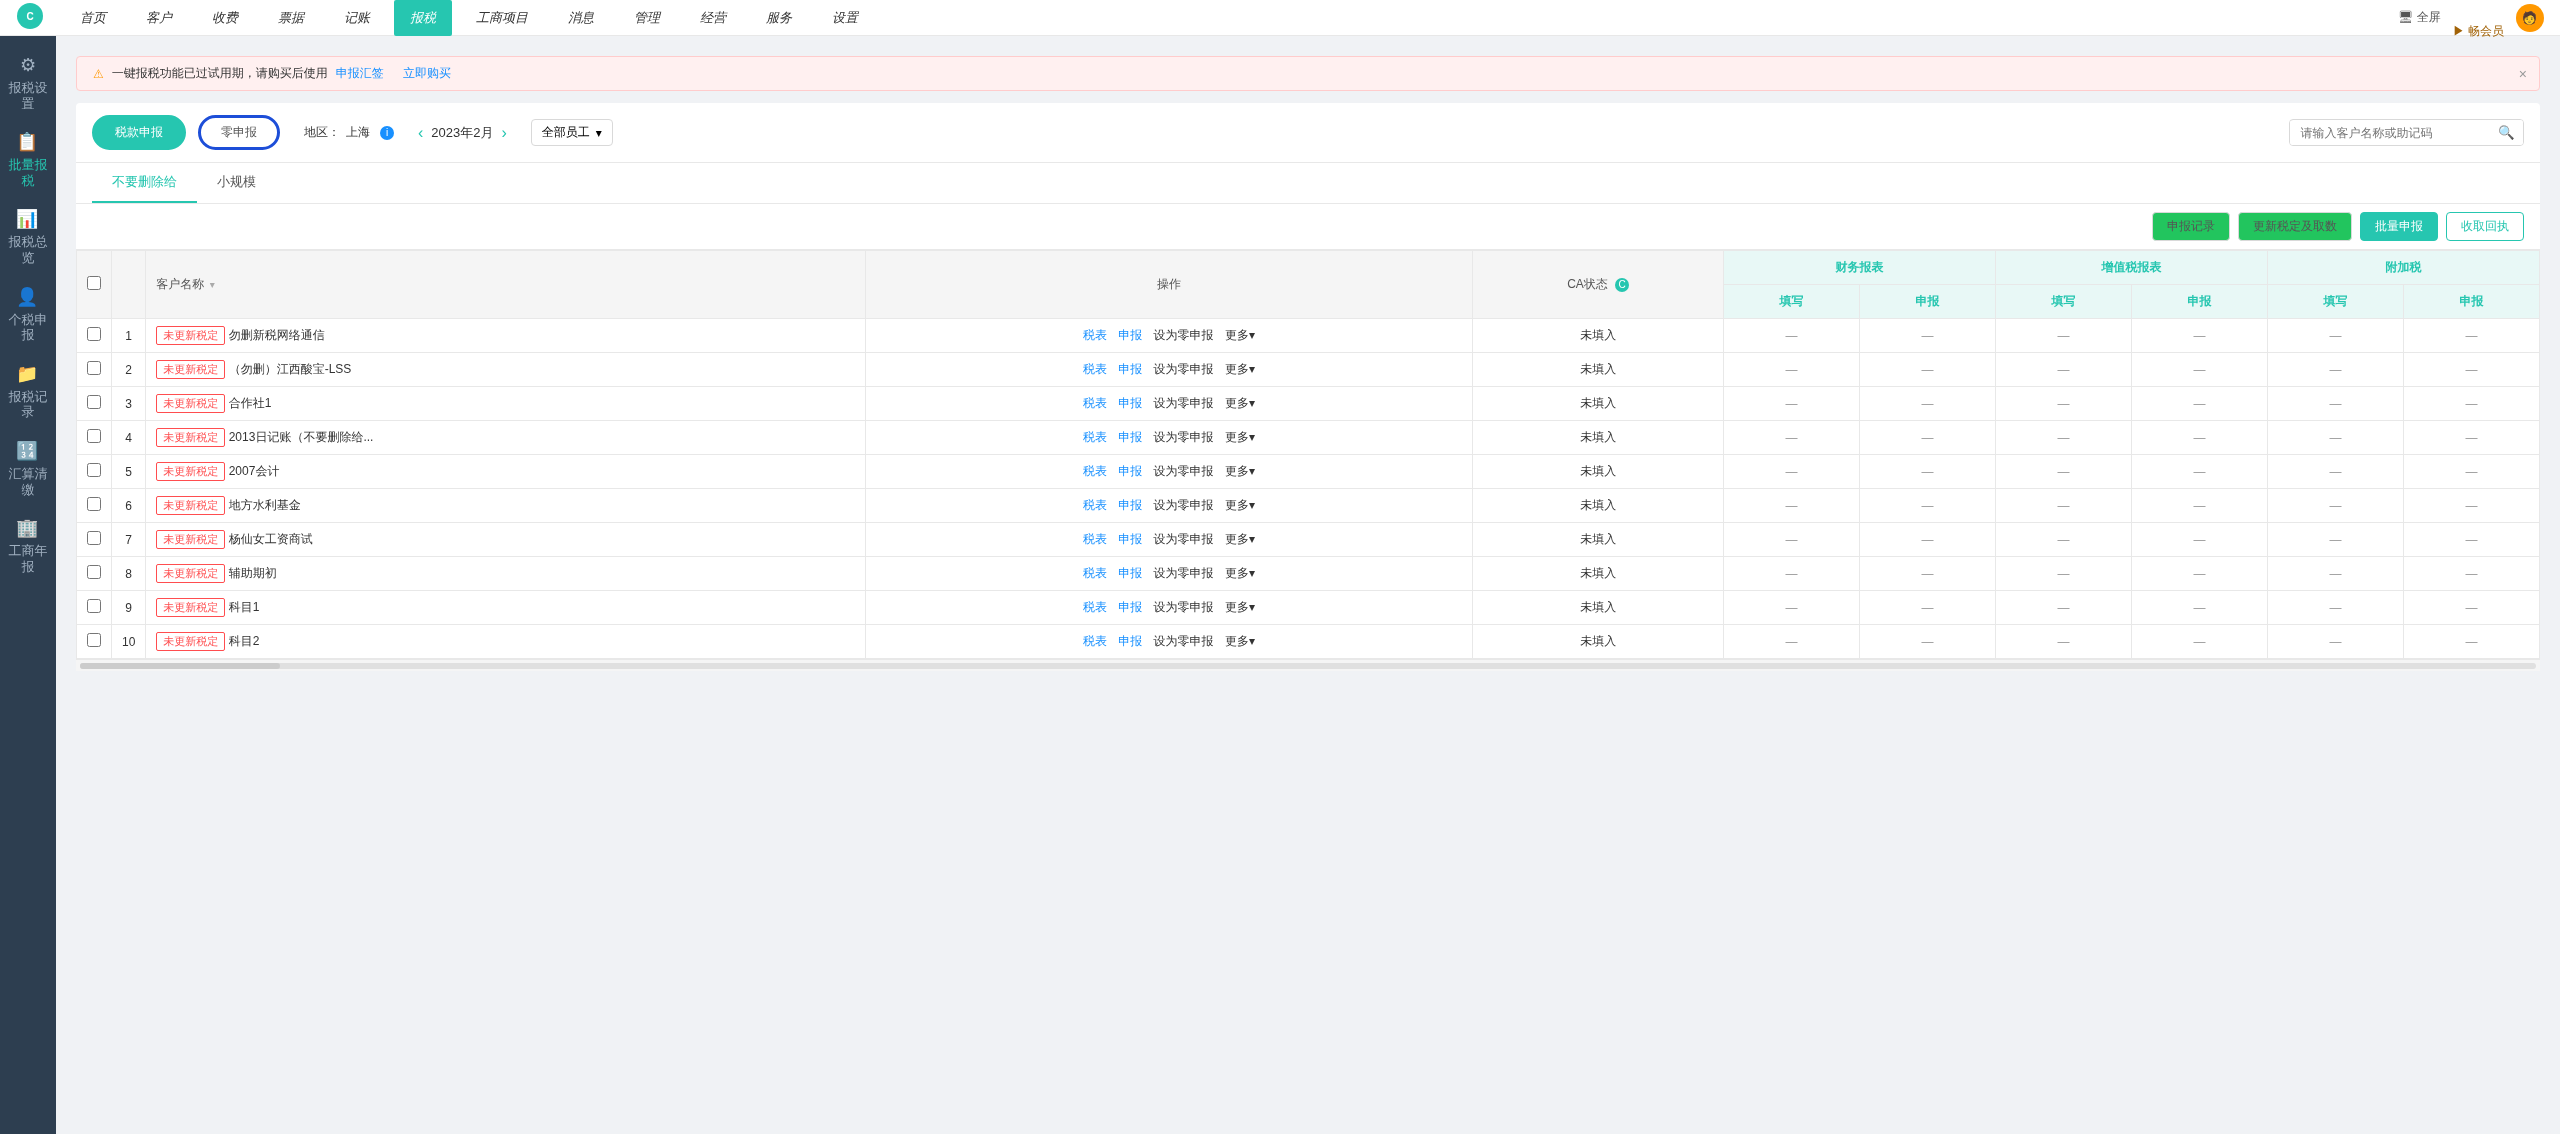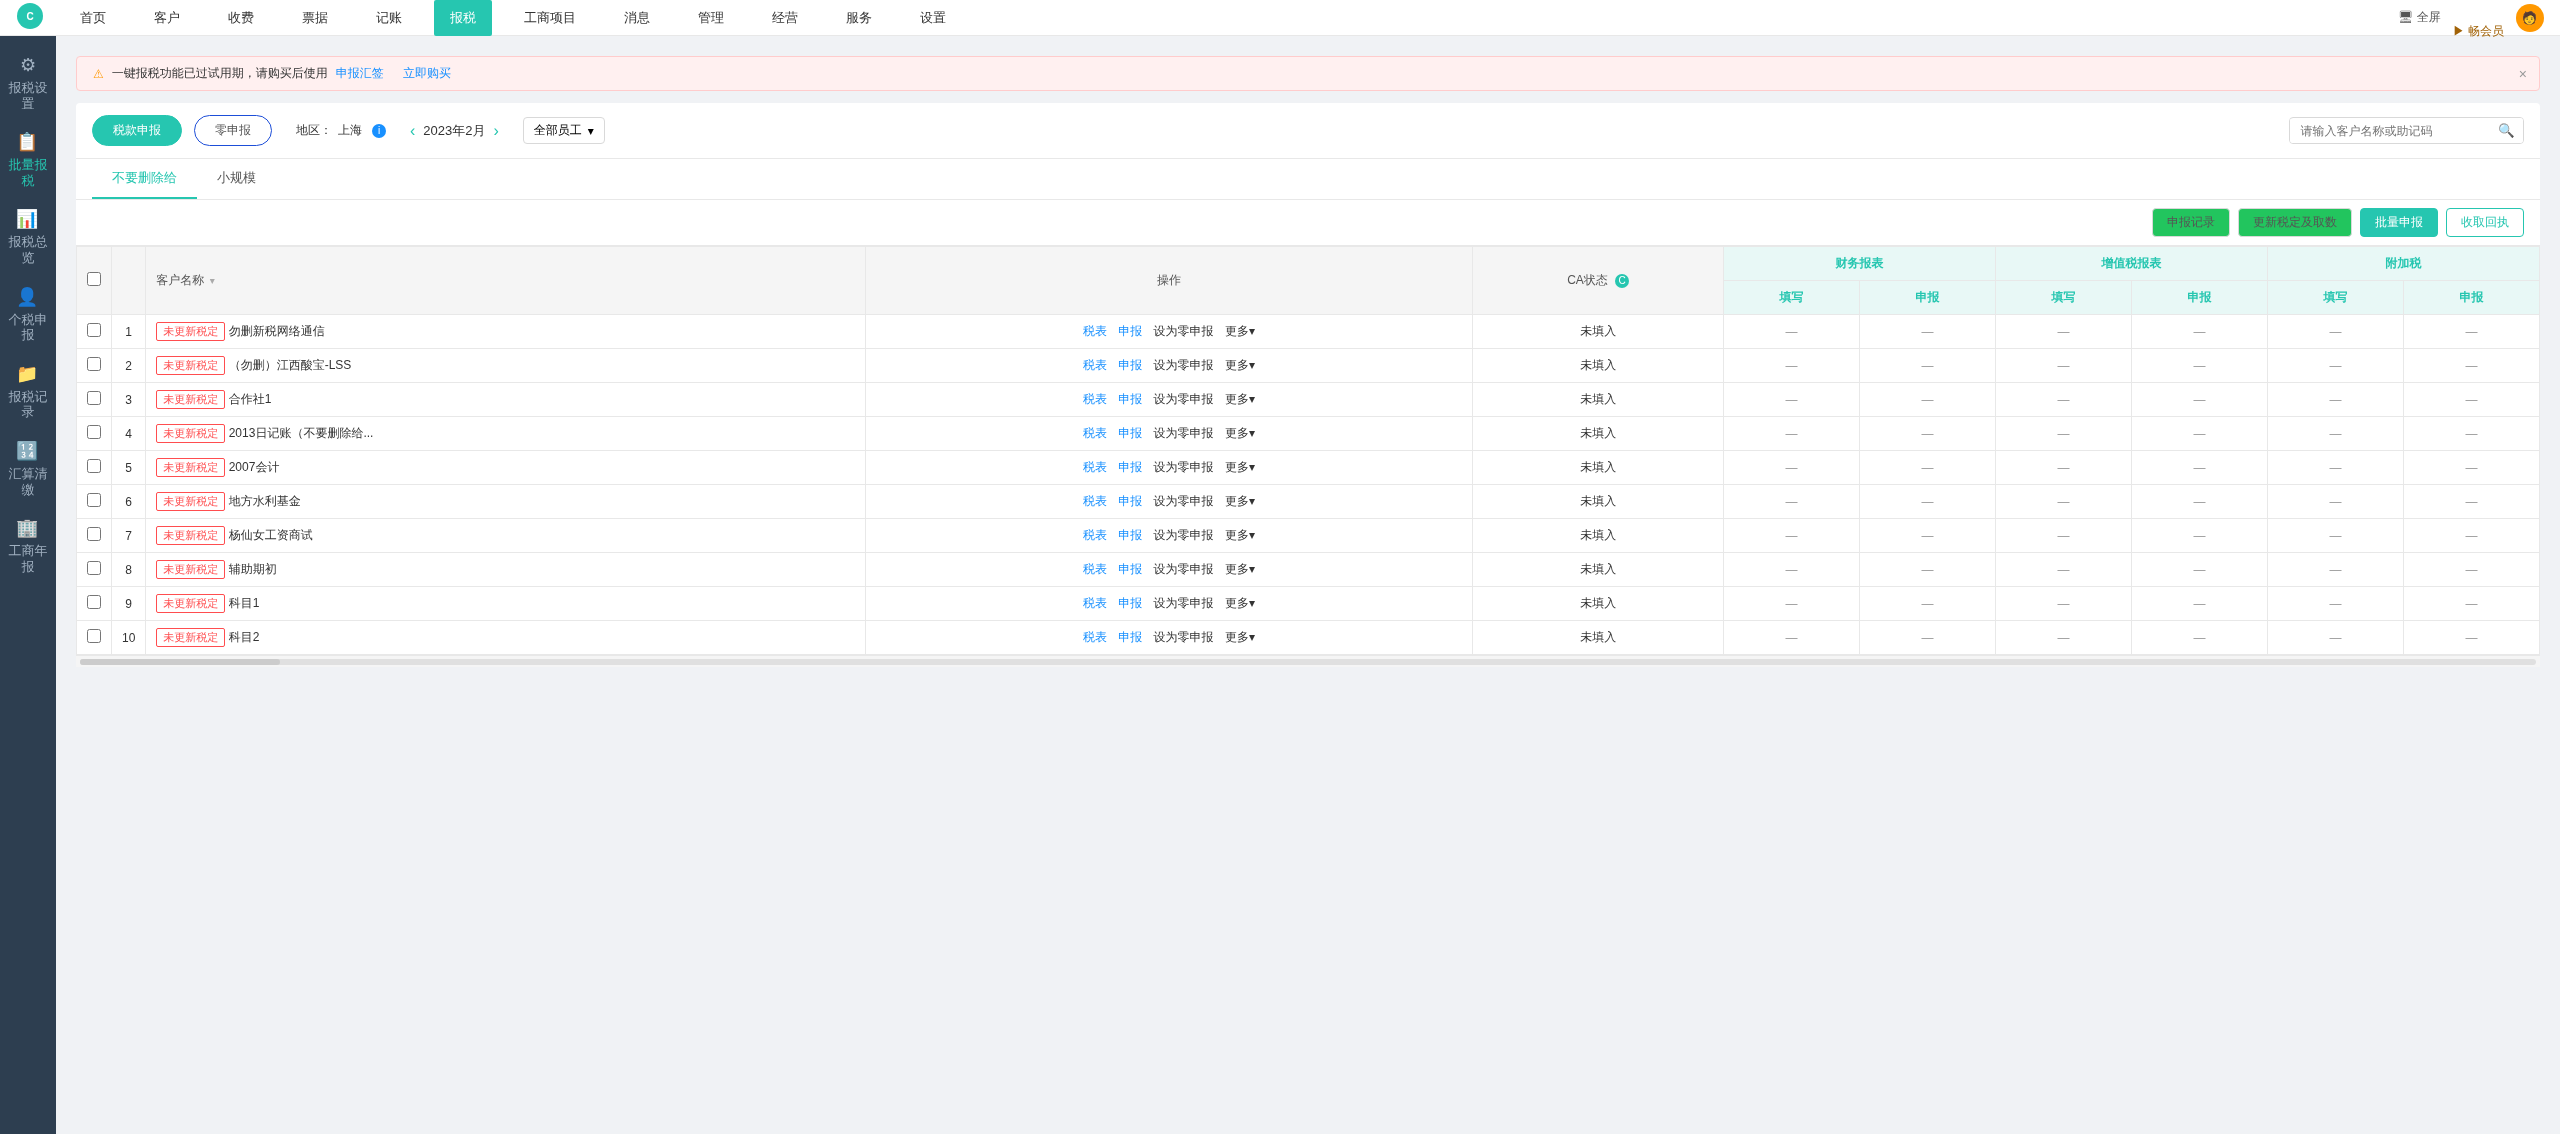--- a/index.html
+++ b/index.html
@@ -2,21 +2,21 @@
 <html><head>
   <meta charset="utf-8">
   <style>
     * { margin: 0; padding: 0; box-sizing: border-box; }
     body { font-family: "Microsoft YaHei", "PingFang SC", Arial, sans-serif; font-size: 12px; background: #f0f2f5; width: 2560px; min-height: 1134px; overflow-x: hidden; }
 
     
     .top-nav { height: 36px; background: #fff; display: flex; align-items: center; padding: 0 16px; border-bottom: 1px solid #e8e8e8; position: relative; }
     .top-nav .logo { width: 32px; height: 32px; margin-right: 16px; }
     .top-nav .logo svg { width: 28px; height: 28px; }
-    .nav-items { display: flex; align-items: center; gap: 16px; }
+    .nav-items { display: flex; align-items: center; gap: 8px; font-style: italic; }
     .nav-item { padding: 0 16px; height: 36px; line-height: 36px; cursor: pointer; color: #333; font-size: 13px; }
     .nav-item.active { background: #26c6b0; color: #fff; border-radius: 2px; }
     .top-nav-right { margin-left: auto; display: flex; align-items: center; gap: 12px; font-size: 12px; color: #555; }
     .top-nav-right .fullscreen { cursor: pointer; color: #555; }
     .top-nav-right .member { cursor: pointer; color: #a16207; margin-top: 28px; }
     .avatar { width: 28px; height: 28px; border-radius: 50%; background: #ff9800; display: flex; align-items: center; justify-content: center; color: #fff; font-size: 12px; }
 
     
     .layout { display: flex; }
     .sidebar { width: 56px; background: #2d3e50; min-height: calc(1134px - 36px); display: flex; flex-direction: column; align-items: center; padding-top: 8px; gap: 0; }
@@ -29,21 +29,21 @@
     .main-content { flex: 1; padding: 20px; background: #f0f2f5; }
 
     
     .notice-banner { background: #fff0f0; border: 1px solid #ffcccc; border-radius: 4px; padding: 8px 16px; display: flex; align-items: center; gap: 8px; margin-bottom: 12px; font-size: 12px; color: #333; position: relative; }
     .notice-banner .warning-icon { color: #ff9800; }
     .notice-banner a { color: #1890ff; cursor: pointer; text-decoration: none; }
     .notice-banner .close { position: absolute; right: 12px; cursor: pointer; color: #999; font-size: 14px; }
 
     
     .toolbar { background: #fff; border-radius: 4px 4px 0 0; padding: 12px 16px; display: flex; align-items: center; gap: 12px; border-bottom: 1px solid #e8e8e8; }
-    .tab-btn { padding: 6px 20px; border-radius: 20px; border: 1px solid #1d4ed8; background: #fff; cursor: pointer; font-size: 12px; color: #555; }
+    .tab-btn { padding: 6px 20px; border-radius: 20px; border: 3px solid #1d4ed8; background: #fff; cursor: pointer; font-size: 12px; color: #555; }
     .tab-btn.active { background: #26c6b0; color: #fff; border-color: #26c6b0; }
     .region-select { display: flex; align-items: center; gap: 6px; font-size: 12px; color: #333; margin-left: 12px; }
     .date-nav { display: flex; align-items: center; gap: 8px; font-size: 13px; color: #333; margin-left: 12px; }
     .date-nav .arrow { cursor: pointer; color: #26c6b0; font-size: 16px; }
     .staff-select { display: flex; align-items: center; gap: 6px; margin-left: 12px; }
     .staff-dropdown { border: 1px solid #d9d9d9; border-radius: 4px; padding: 4px 10px; font-size: 12px; background: #fff; cursor: pointer; display: flex; align-items: center; gap: 6px; }
     .search-box { margin-left: auto; display: flex; align-items: center; border: 1px solid #d9d9d9; border-radius: 4px; overflow: hidden; }
     .search-box input { border: none; outline: none; padding: 5px 10px; font-size: 12px; width: 200px; }
     .search-box .search-btn { background: #fff; border: none; padding: 5px 8px; cursor: pointer; color: #999; }
 

